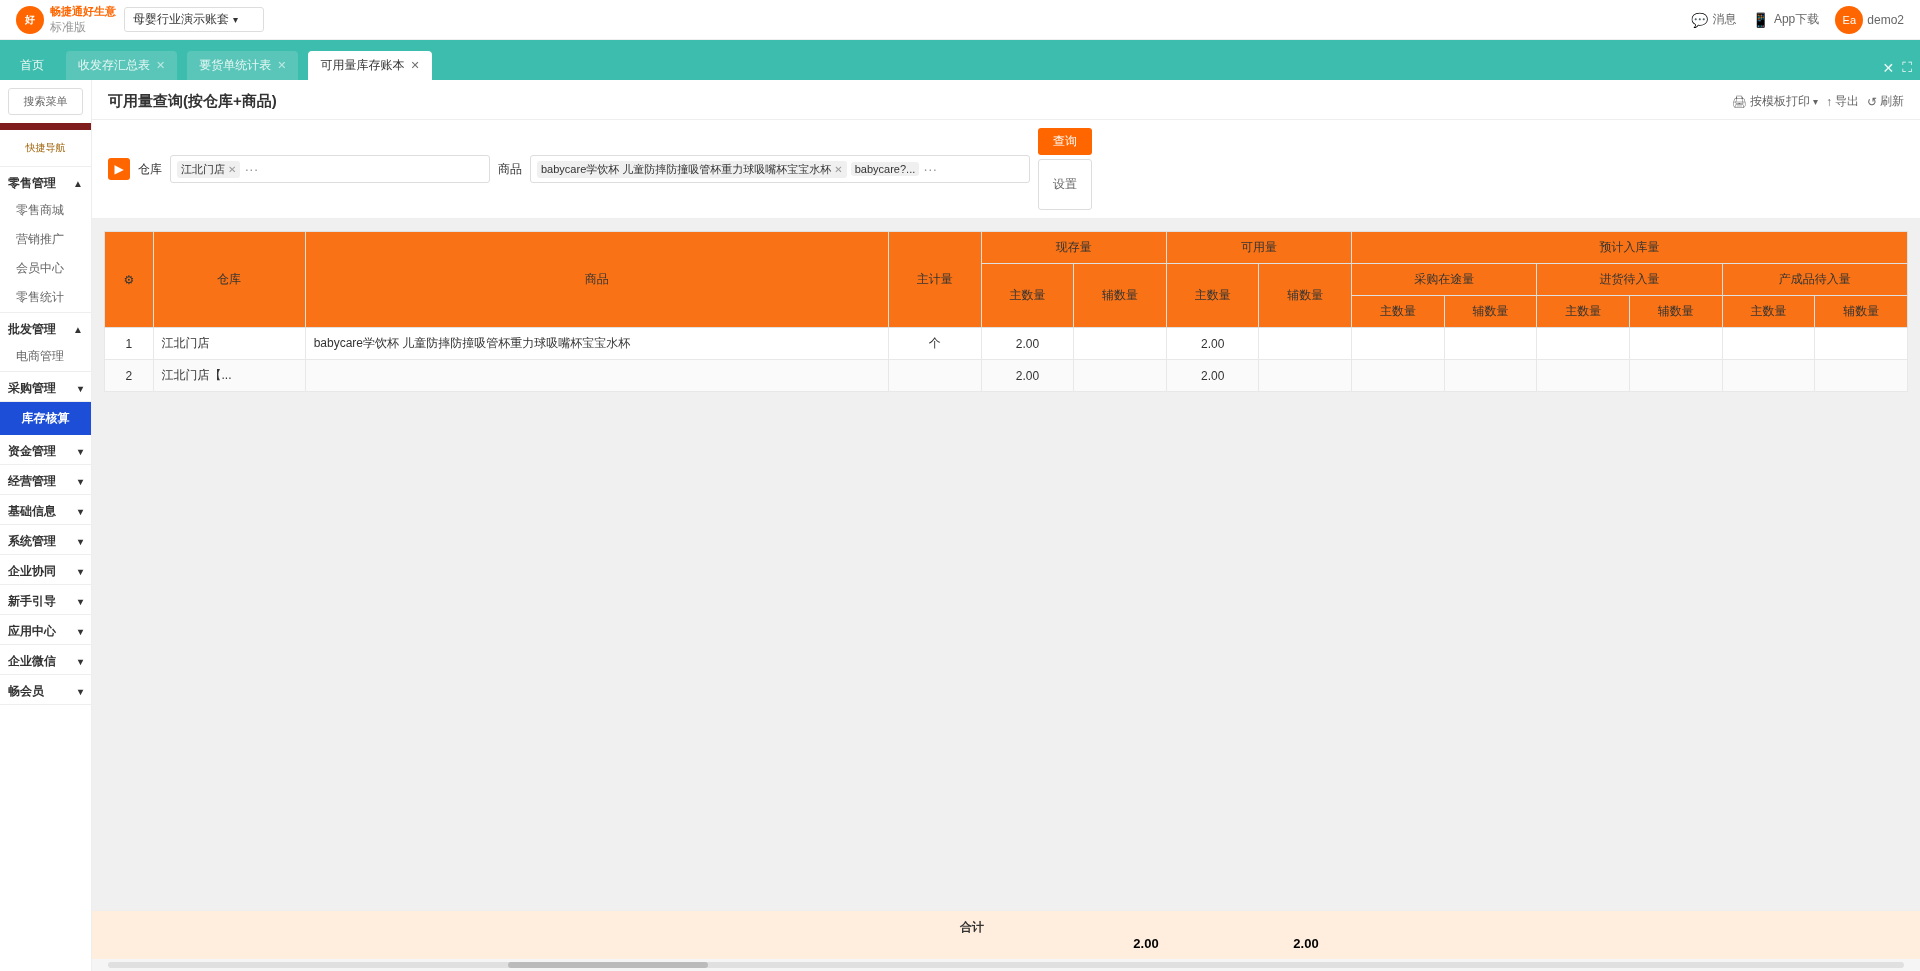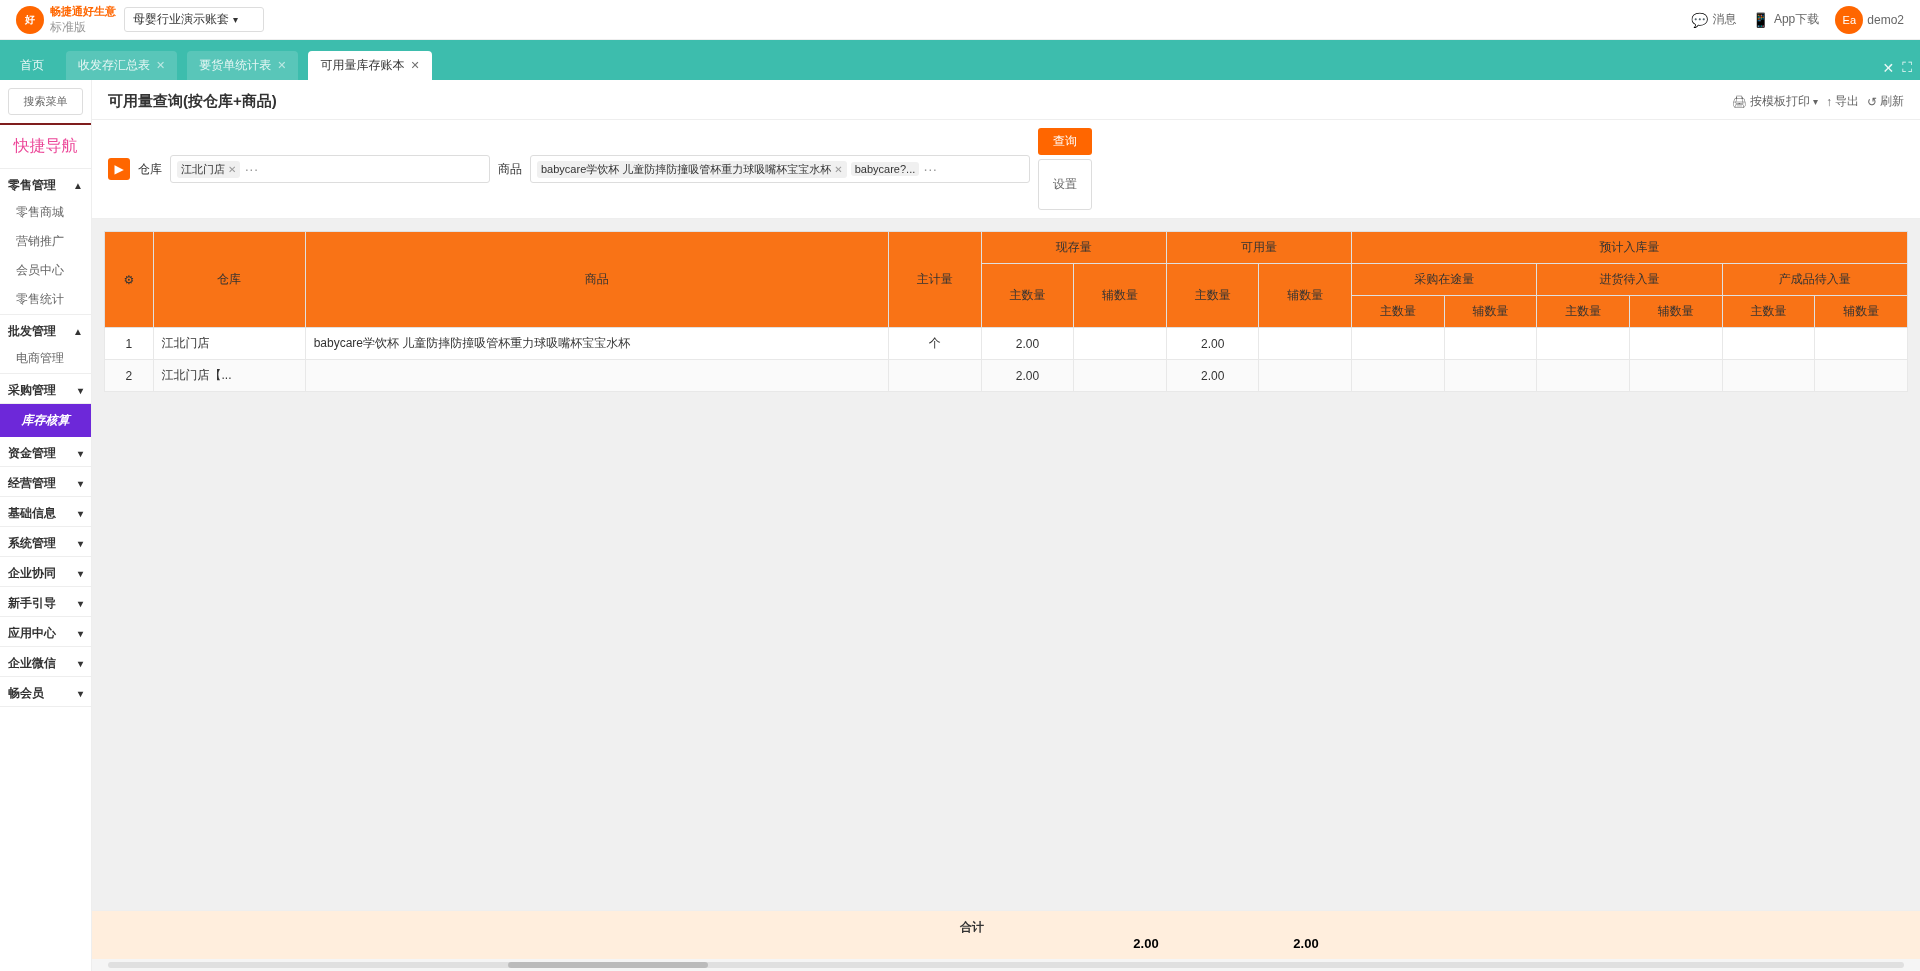--- a/index.html
+++ b/index.html
@@ -21,28 +21,28 @@
     .nav-tab.active { background: #fff; color: #333; }
     .nav-tab .close-x { cursor: pointer; color: inherit; opacity: 0.7; font-size: 11px; }
     .nav-tab-home { color: rgba(255,255,255,0.9); padding: 6px 12px; cursor: pointer; font-size: 12px; }
     .nav-tab-actions { margin-left: auto; display: flex; align-items: center; gap: 8px; color: rgba(255,255,255,0.9); font-size: 16px; cursor: pointer; padding-bottom: 4px; }
 
     
     .main-layout { display: flex; flex: 1; overflow: hidden; }
 
     
     .sidebar { width: 92px; background: #fff; border-right: 1px solid #eee; display: flex; flex-direction: column; flex-shrink: 0; overflow-y: auto; }
-    .sidebar-search { padding: 8px; border-bottom: 2px solid #7f1d1d; }
+    .sidebar-search { padding: 8px; border-bottom: 7px solid #7f1d1d; }
     .sidebar-search-btn { width: 100%; padding: 5px 4px; background: #fff; border: 1px solid #ddd; border-radius: 3px; text-align: center; cursor: pointer; font-size: 11px; color: #666; }
     .sidebar-nav { padding: 4px 0; border-bottom: 1px solid #eee; }
-    .sidebar-nav-item { padding: 7px 8px; cursor: pointer; font-size: 16px; color: #ec4899; text-align: center; }
+    .sidebar-nav-item { padding: 7px 8px; cursor: pointer; font-size: 10px; color: #a16207; text-align: center; }
     .sidebar-section { border-bottom: 1px solid #eee; }
     .sidebar-section-header { padding: 8px 8px 4px; display: flex; align-items: center; justify-content: space-between; cursor: pointer; font-size: 12px; color: #333; font-weight: bold; }
     .sidebar-section-item { padding: 6px 8px 6px 16px; cursor: pointer; font-size: 12px; color: #666; }
-    .sidebar-active-item { padding: 8px; background: #6d28d9; color: white; text-align: center; font-size: 12px; font-weight: bold; cursor: pointer; font-style: italic; }
+    .sidebar-active-item { padding: 8px; background: #1d4ed8; color: white; text-align: center; font-size: 12px; font-weight: bold; cursor: pointer; }
 
     
     .content { flex: 1; display: flex; flex-direction: column; overflow: hidden; background: #f0f0f0; }
     .content-header { background: #fff; padding: 12px 16px 8px; display: flex; align-items: center; justify-content: space-between; border-bottom: 1px solid #eee; flex-shrink: 0; }
     .page-title { font-size: 15px; font-weight: bold; color: #333; }
     .header-actions { display: flex; align-items: center; gap: 8px; }
     .header-action-btn { display: flex; align-items: center; gap: 3px; cursor: pointer; font-size: 12px; color: #666; }
 
     
     .filter-bar { background: #fff; padding: 8px 16px; display: flex; align-items: center; gap: 8px; border-bottom: 1px solid #eee; flex-shrink: 0; }

